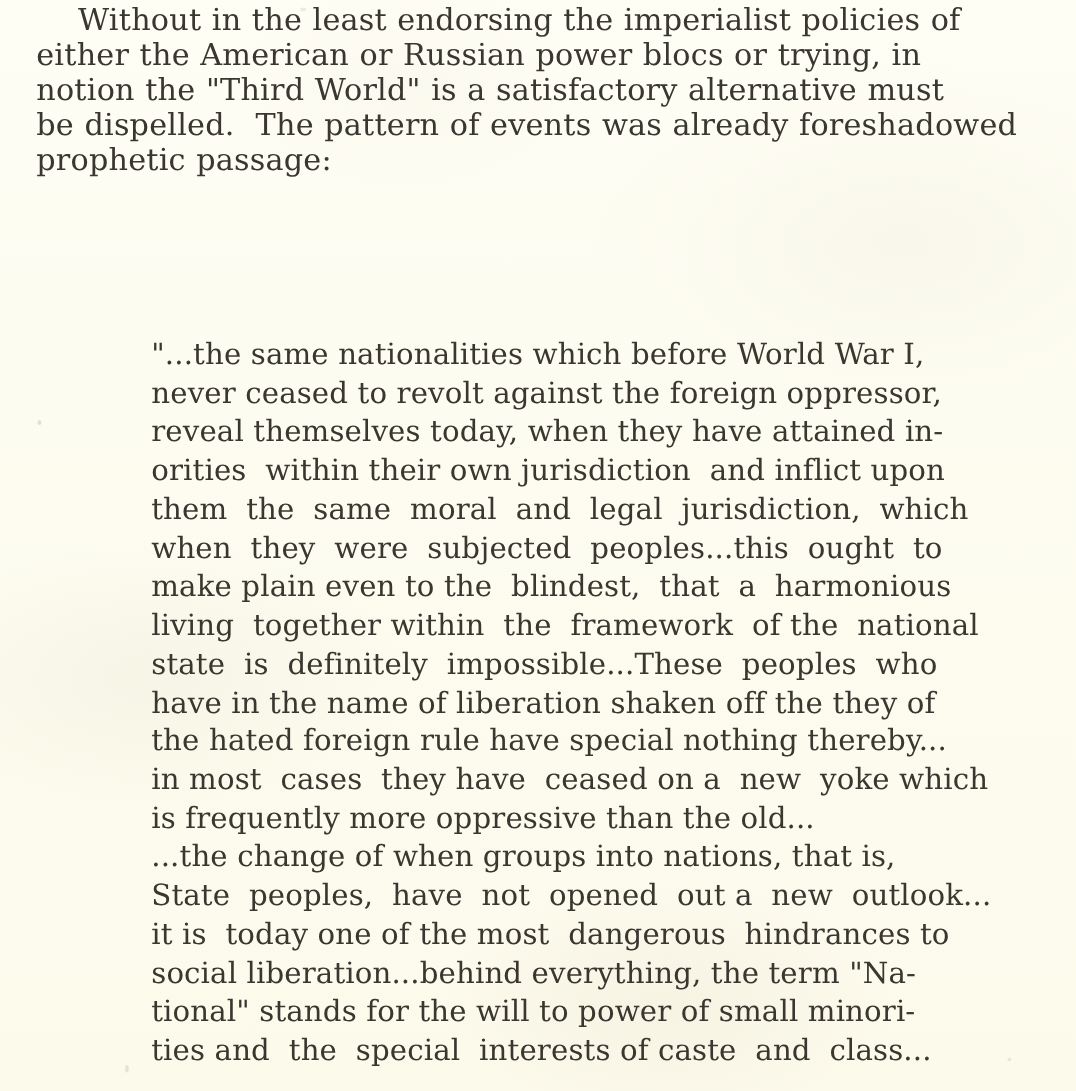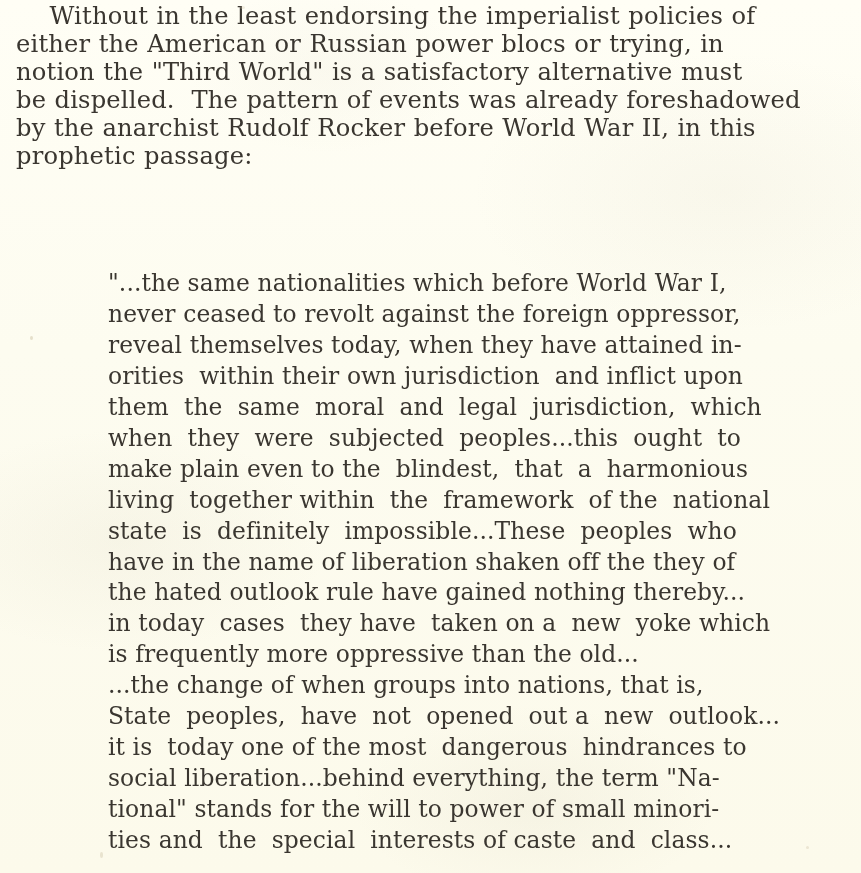--- a/index.html
+++ b/index.html
@@ -27,20 +27,21 @@
       radial-gradient(ellipse 260px 140px at 62% 92%, rgba(190,180,152,0.10), rgba(0,0,0,0) 70%),
       radial-gradient(ellipse 200px 120px at 38% 8%,  rgba(200,190,164,0.07), rgba(0,0,0,0) 70%),
       linear-gradient(180deg, #fffef5 0%, #fdfcf0 40%, #fcfaeb 100%);
     z-index: 0;
   }
 
   .page {
     position: absolute;
     inset: 0;
     z-index: 1;
+    margin-left: 13px;
   }
 
   
   .body-paragraph {
     position: absolute;
     left: 16px;
     top: 2px;
     width: 830px;
     font-size: 24.2px;
     line-height: 28.1px;
@@ -88,37 +89,36 @@
 
 <div class="paper-grain"></div>
 
 <div class="page">
 
   <div class="body-paragraph">
     <span class="line">    Without in the least endorsing the imperialist policies of</span>
     <span class="line">either the American or Russian power blocs or trying, in</span>
     <span class="line">notion the "Third World" is a satisfactory alternative must</span>
     <span class="line">be dispelled.  The pattern of events was already foreshadowed</span>
-    <span class="line">by the anarchist Rudolf Rocker before World War II, in this</span>
     <span class="line">prophetic passage:</span>
   </div>
 
   <blockquote class="block-quote">
     <span class="qline">"...the same nationalities which before World War I,</span>
     <span class="qline">never ceased to revolt against the foreign oppressor,</span>
     <span class="qline">reveal themselves today, when they have attained in-</span>
     <span class="qline">orities  within their own jurisdiction  and inflict upon</span>
     <span class="qline">them  the  same  moral  and  legal  jurisdiction,  which</span>
     <span class="qline">when  they  were  subjected  peoples...this  ought  to</span>
     <span class="qline">make plain even to the  blindest,  that  a  harmonious</span>
     <span class="qline">living  together within  the  framework  of the  national</span>
     <span class="qline">state  is  definitely  impossible...These  peoples  who</span>
     <span class="qline">have in the name of liberation shaken off the they of</span>
-    <span class="qline">the hated outlook rule have gained nothing thereby...</span>
-    <span class="qline">in today  cases  they have  taken on a  new  yoke which</span>
+    <span class="qline">the hated foreign rule have special nothing thereby...</span>
+    <span class="qline">in most  cases  they have  ceased on a  new  yoke which</span>
     <span class="qline">is frequently more oppressive than the old...</span>
     <span class="qline">...the change of when groups into nations, that is,</span>
     <span class="qline">State  peoples,  have  not  opened  out a  new  outlook...</span>
     <span class="qline">it is  today one of the most  dangerous  hindrances to</span>
     <span class="qline">social liberation...behind everything, the term "Na-</span>
     <span class="qline">tional" stands for the will to power of small minori-</span>
     <span class="qline">ties and  the  special  interests of caste  and  class...</span>
 
   </blockquote>
 

